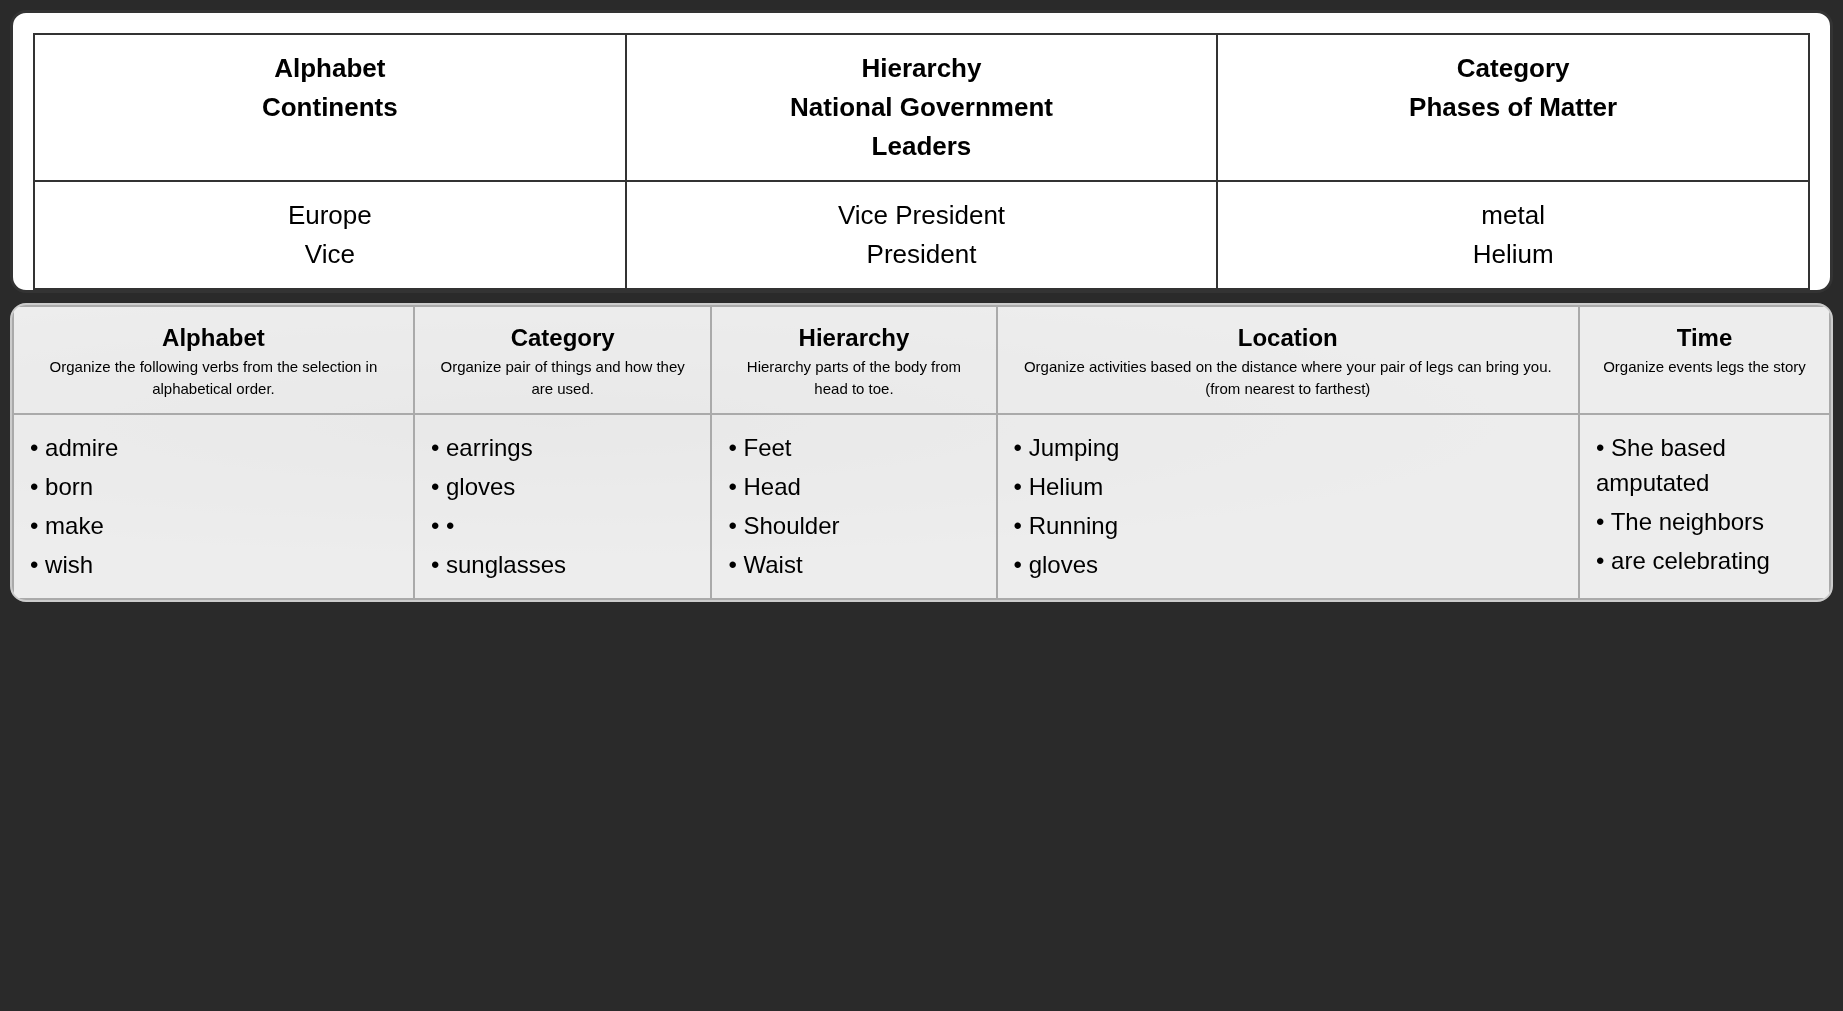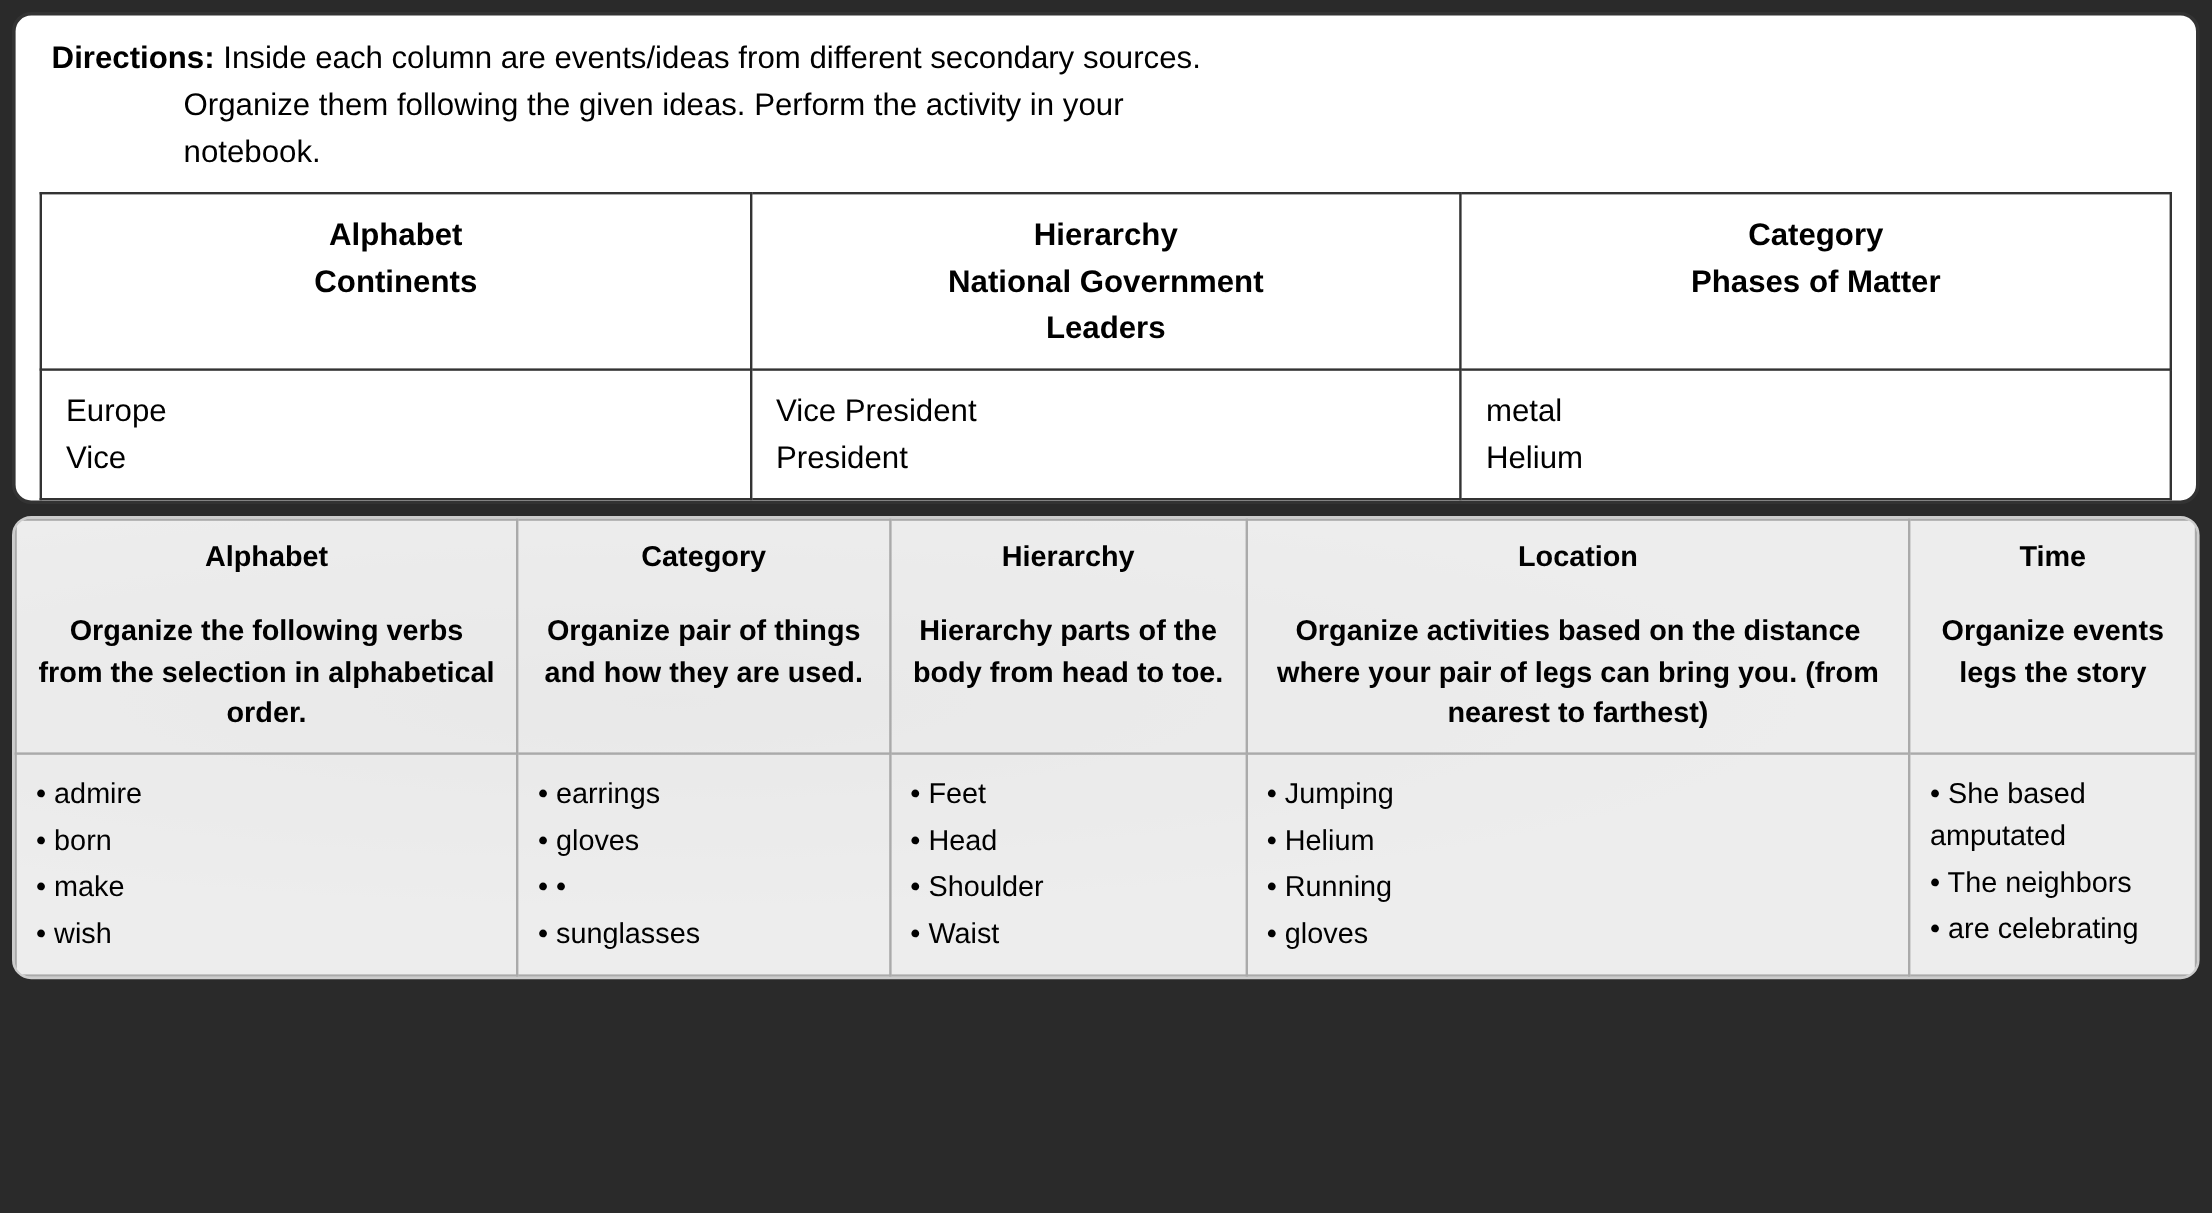--- a/index.html
+++ b/index.html
@@ -48,20 +48,21 @@
       margin-top: 4px;
     }
 
     .top-table td {
       border: 2px solid #333;
       padding: 14px 20px;
       vertical-align: top;
       width: 33.33%;
       font-size: 26px;
       line-height: 1.5;
+      text-align: center;
     }
 
     .top-table .header-cell {
       text-align: center;
       font-weight: bold;
     }
 
     
     .bottom-section {
       background: #e8e8e8;
@@ -98,49 +99,42 @@
       background: rgba(240,240,240,0.7);
     }
 
     .bottom-table .header-row td {
       text-align: center;
       font-weight: bold;
       font-size: 24px;
     }
 
     .bottom-table .header-row td .sub-text {
-      font-weight: bold;
-      font-size: 24px;
+      font-weight: normal;
+      font-size: 15px;
       display: block;
-      margin-top: 26px;
     }
 
     .bullet-list {
       list-style: none;
       padding: 0;
     }
 
     .bullet-list li {
       padding: 2px 0;
     }
 
     .bullet-list li::before {
       content: '• ';
     }
   </style>
 </head>
 <body>
 
 <div class="top-section">
-  <p class="directions-text">
-    <strong>Directions:</strong>
-    <span> Inside each column are events/ideas from different secondary sources.</span>
-    <span class="directions-indent">Organize them following the given ideas. Perform the activity in your</span>
-    <span class="directions-indent">notebook.</span>
-  </p>
 
   <table class="top-table">
     <tbody>
         <tr>
       <td class="header-cell">
         <span>Alphabet</span><br>
         <span>Continents</span>
       </td>
       <td class="header-cell">
         <span>Hierarchy</span><br>

